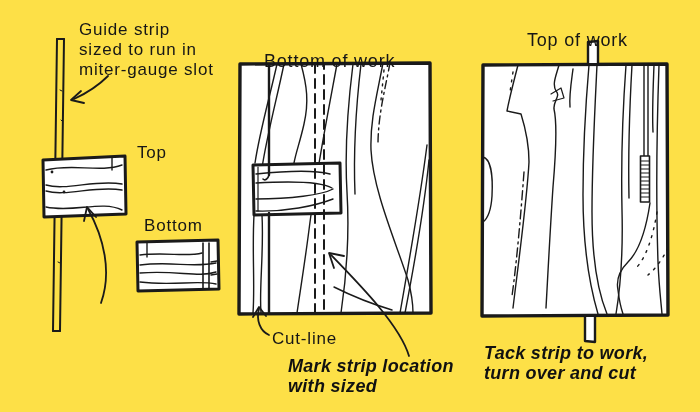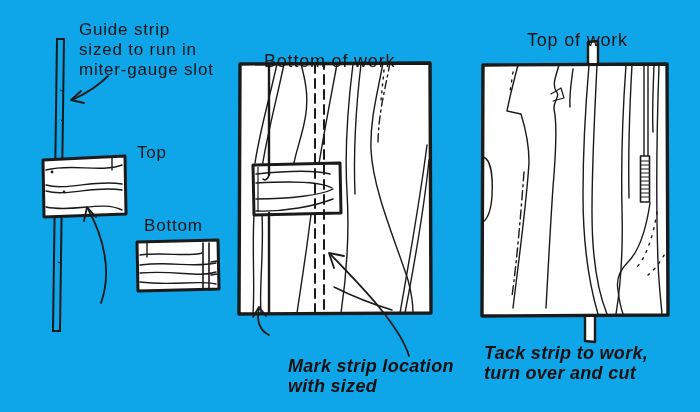--- a/index.html
+++ b/index.html
@@ -1,19 +1,19 @@
 <!DOCTYPE html>
 <html><head>
 <meta charset="utf-8">
 <style>
   html,body{margin:0;padding:0;background:#888;}
   .canvas{
     position:relative;
     width:700px;height:412px;
-    background:#0ea5e9;
+    background:#fde047;
     overflow:hidden;
     font-family:"Liberation Sans",sans-serif;
   }
   .canvas svg{position:absolute;left:0;top:0;}
   .label{
     position:absolute;
     font:17px/20px "Liberation Sans",sans-serif;
     letter-spacing:.8px;
     color:#161616;
     white-space:pre-line;
@@ -179,20 +179,21 @@
 sized to run in
 miter-gauge slot</div>
 
   <div class="label" style="left:137px;top:143px">Top</div>
 
   <div class="label" style="left:144px;top:216px">Bottom</div>
 
 
   <div class="title" style="left:264px;top:34px">Bottom of work</div>
 
+  <div class="label" style="left:272px;top:329px">Cut-line</div>
 
   <div class="note" style="left:288px;top:356px">Mark strip location
 with sized</div>
 
   <div class="title" style="left:527px;top:13px">Top of work</div>
 
   <div class="note" style="left:484px;top:343px">Tack strip to work,
 turn over and cut</div>
 
 </div>

